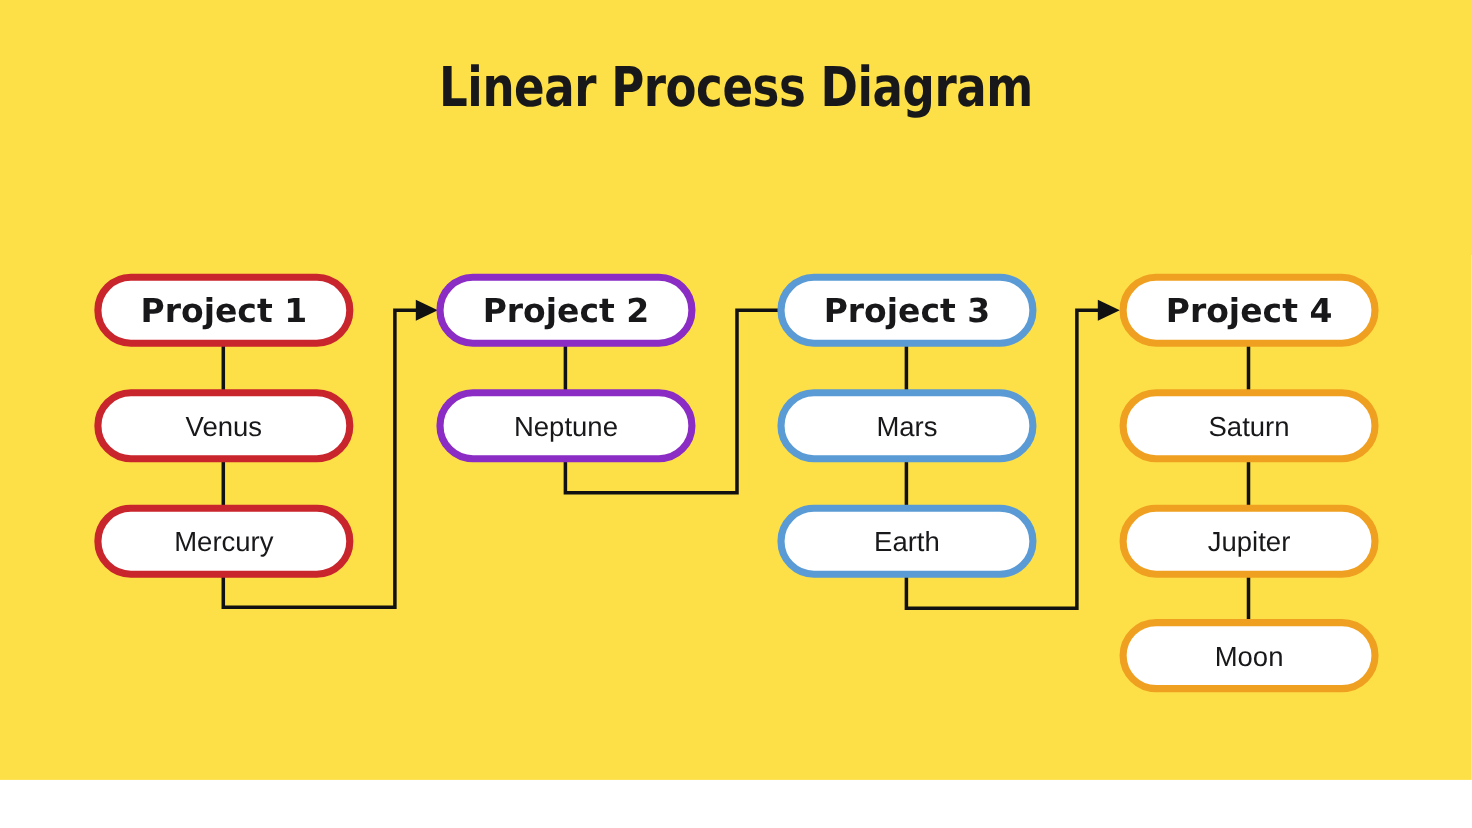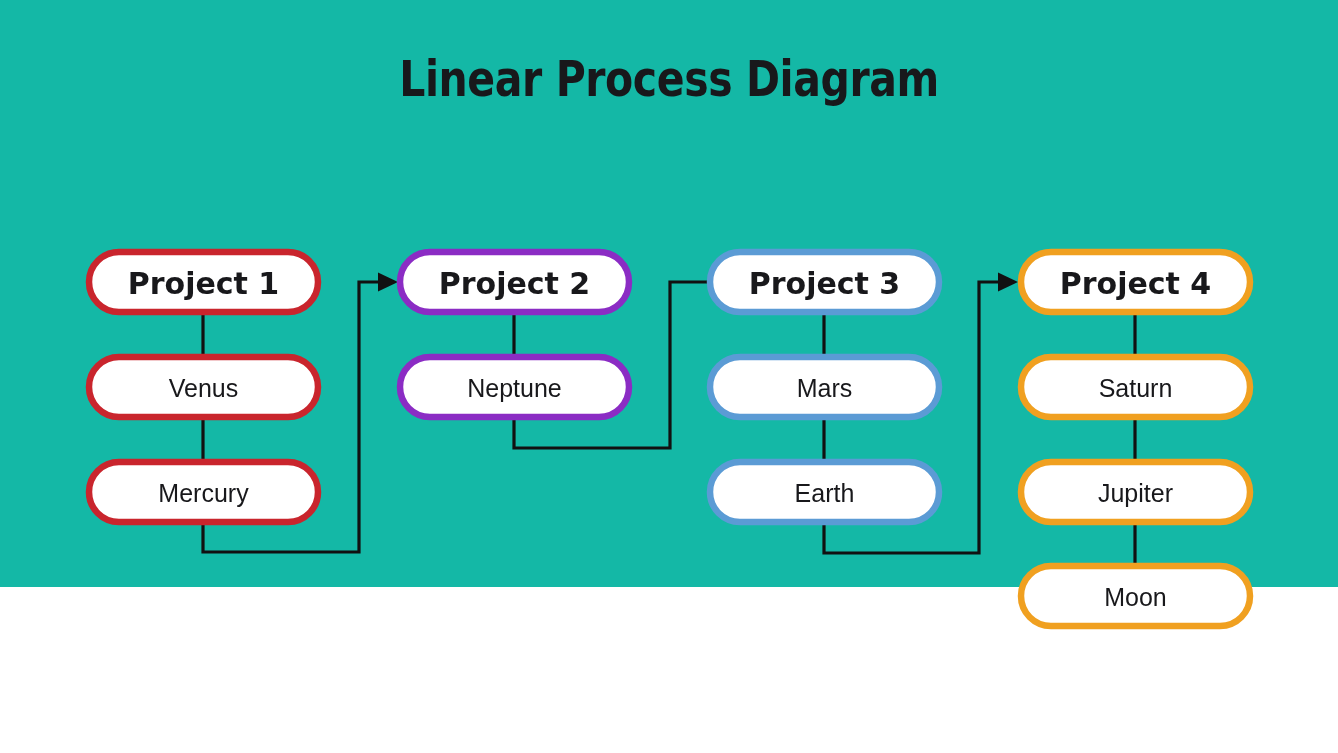--- a/index.html
+++ b/index.html
@@ -10,22 +10,22 @@
   body {
     width: 1338px;
     height: 753px;
     overflow: hidden;
     font-family: "Liberation Sans", sans-serif;
     position: relative;
   }
   #diagram-root {
     position: relative;
     width: 1338px;
-    height: 587px;
-    background: #14b8a6;
+    height: 709px;
+    background: #fde047;
   }
   .diagram-title {
     position: absolute;
     left: 0;
     top: 50px;
     width: 1338px;
     text-align: center;
     font-family: "DejaVu Sans", sans-serif;
     font-weight: bold;
     font-size: 50px;

